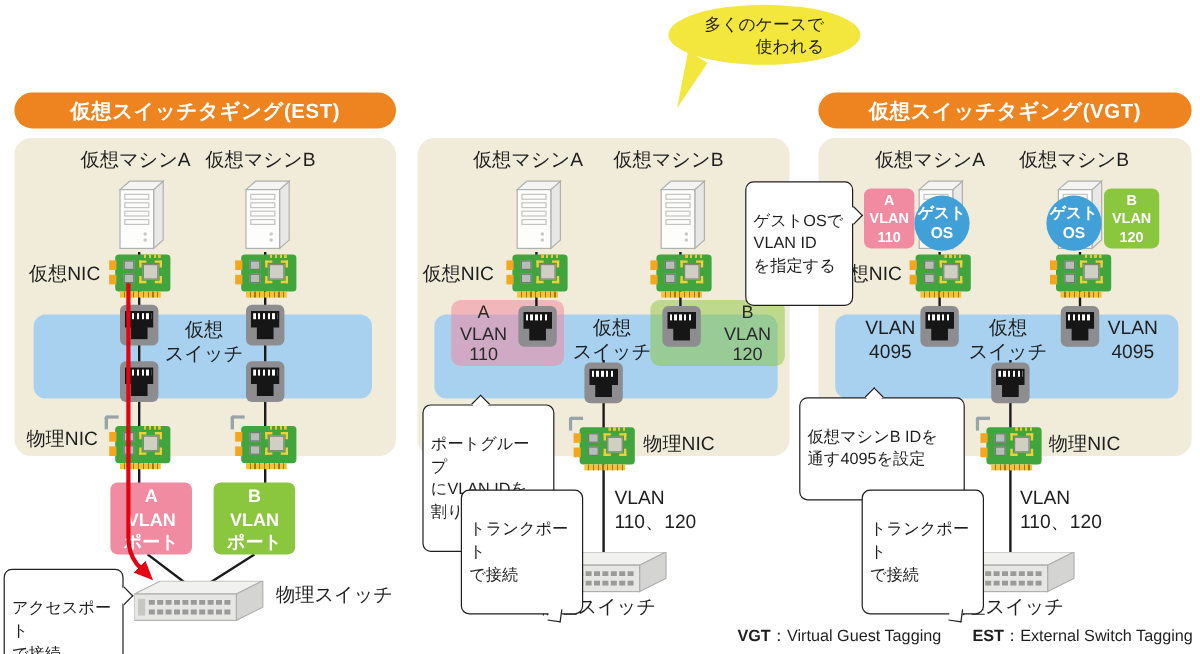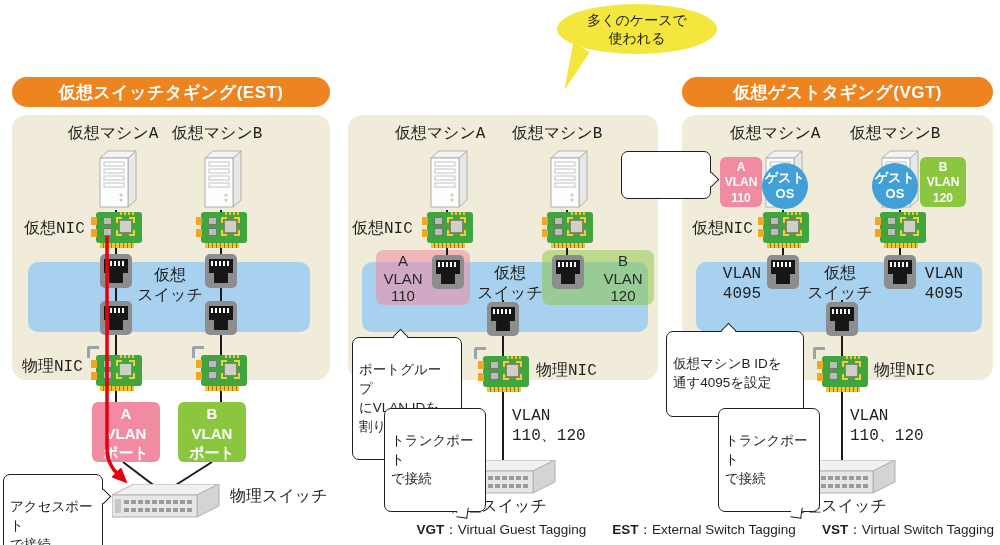--- a/index.html
+++ b/index.html
@@ -8,21 +8,21 @@
   .stage *{box-sizing:border-box;}
 
   
   .pill{position:absolute;height:30px;border-radius:15px;background:var(--orange,#ee8420);
         display:flex;align-items:center;justify-content:center;z-index:2;}
   .pill span{color:#fff;font-weight:bold;font-size:17px;letter-spacing:.5px;}
   .panel{position:absolute;background:var(--cream,#f0ecd9);border-radius:14px;z-index:0;}
   .band{position:absolute;background:var(--band,#a7d1ef);border-radius:10px;z-index:1;}
 
   
-  .lbl{position:absolute;font-size:16px;line-height:1.25;white-space:pre-line;z-index:5;font-family:Liberation Mono, monospace;}
+  .lbl{position:absolute;font-size:16px;line-height:1.25;white-space:pre-line;z-index:5;}
   .ctr{text-align:center;}
 
   
   svg.server{position:absolute;width:48px;height:64px;z-index:4;}
   svg.pswitch{position:absolute;width:110px;height:36px;z-index:4;}
 
   .port{position:absolute;width:32px;height:34px;background:#8d8d90;border-radius:5px;z-index:4;}
   .port::before{content:"";position:absolute;left:4px;top:5px;width:24px;height:24px;background:#161616;
      clip-path:polygon(0 0,100% 0,100% 58%,79% 58%,79% 100%,21% 100%,21% 58%,0 58%);}
   .port::after{content:"";position:absolute;left:6px;top:7px;width:20px;height:5px;
@@ -63,21 +63,21 @@
   
   .bubble{position:absolute;background:#fff;border:1.5px solid #1f1f1f;border-radius:7px;
           padding:4px 6px;font-size:13.5px;line-height:1.4;white-space:pre-line;z-index:7;}
   .btail{position:absolute;width:11px;height:11px;background:#fff;z-index:1;}
   .btail.r{right:-7px;border-top:1.5px solid #1f1f1f;border-right:1.5px solid #1f1f1f;transform:rotate(45deg);}
   .btail.u{top:-7px;border-left:1.5px solid #1f1f1f;border-top:1.5px solid #1f1f1f;transform:rotate(45deg);}
   .btail.dr{bottom:-7px;border-right:1.5px solid #1f1f1f;border-bottom:1.5px solid #1f1f1f;transform:rotate(8deg);}
 
   .callout{position:absolute;left:557px;top:4px;width:160px;height:50px;border-radius:50%;
            background:var(--yellow,#f3e63c);display:flex;align-items:center;justify-content:center;
-           text-align:center;font-size:14px;line-height:1.3;z-index:8;white-space:pre-line;}
+           text-align:right;font-size:14px;line-height:1.3;z-index:8;white-space:pre-line;}
   .ctail{position:absolute;left:562px;top:42px;width:30px;height:48px;background:var(--yellow,#f3e63c);
          clip-path:polygon(8% 100%,38% 0,92% 22%);z-index:7;}
 
   
   svg.lines,svg.redarrow{position:absolute;left:0;top:0;pointer-events:none;}
   svg.lines{z-index:3;}
   svg.redarrow{z-index:6;}
 
   
   .footer{position:absolute;right:6px;top:521px;display:flex;gap:26px;font-size:13.5px;z-index:5;}
@@ -335,21 +335,21 @@
     <rect x="0" y="11" width="85" height="22" fill="#e6e6e4" stroke="#b0b0b0"></rect>
     <g stroke="#9a9a98" stroke-width="4">
         <line x1="12" y1="18" x2="81" y2="18" stroke-dasharray="5 2"></line>
         <line x1="12" y1="26" x2="81" y2="26" stroke-dasharray="5 2"></line>
       </g>
     <rect x="3" y="15" width="6" height="14" fill="#c6c6c4"></rect>
   </svg>
   <div class="lbl ctr" style="left:448px;top:497px;width:100px">物理スイッチ</div>
 
   <div class="pill" style="left:682px;top:77px;width:311px">
-    <span>仮想ゲストタギング(VGT)</span>
+    <span>仮想スイッチタギング(VGT)</span>
   </div>
   <div class="panel" style="left:682px;top:115px;width:311px;height:265px"></div>
   <div class="band" style="left:696px;top:262px;width:286px;height:70px"></div>
 
   <div class="lbl ctr" style="left:715px;top:124px;width:120px">仮想マシンA</div>
   <div class="lbl ctr" style="left:835px;top:124px;width:120px">仮想マシンB</div>
 
   <svg class="server" style="left:758px;top:150px" viewBox="0 0 48 64">
     <polygon points="36,8 44,1 44,50 36,57" fill="#e8e8e6" stroke="#b0b0b0"></polygon>
     <polygon points="8,8 16,1 44,1 36,8" fill="#f4f4f2" stroke="#b0b0b0"></polygon>
@@ -382,20 +382,23 @@
 110</div>
   <div class="gos" style="left:762px;top:163px">ゲスト
 OS</div>
   <div class="gos" style="left:872px;top:163px">ゲスト
 OS</div>
   <div class="tagbox-sm tag-green" style="left:920px;top:157px;width:46px;height:50px">B
 VLAN
 120</div>
 
   <div class="bubble" style="left:621px;top:151px;width:90px">
+    <span>ゲストOSで
+VLAN ID
+を指定する</span>
     <div class="btail r" style="top:22px"></div>
   </div>
 
   <div class="lbl" style="left:692px;top:219px">仮想NIC</div>
   <div class="nic" style="left:757px;top:212px">
     <div class="body"></div>
       <div class="tab t1"></div>
       <div class="tab t2"></div>
       <div class="mem m1"></div>
       <div class="mem m2"></div>
@@ -459,16 +462,15 @@
         <line x1="12" y1="18" x2="81" y2="18" stroke-dasharray="5 2"></line>
         <line x1="12" y1="26" x2="81" y2="26" stroke-dasharray="5 2"></line>
       </g>
     <rect x="3" y="15" width="6" height="14" fill="#c6c6c4"></rect>
   </svg>
   <div class="lbl ctr" style="left:788px;top:497px;width:100px">物理スイッチ</div>
 
   <div class="footer">
     <span><b>VGT</b><span>：Virtual Guest Tagging</span></span>
     <span><b>EST</b><span>：External Switch Tagging</span></span>
-    <span><b>VST</b><span>：Virtual Switch Tagging</span></span>
   </div>
 
 </div>
 
 </body></html>

